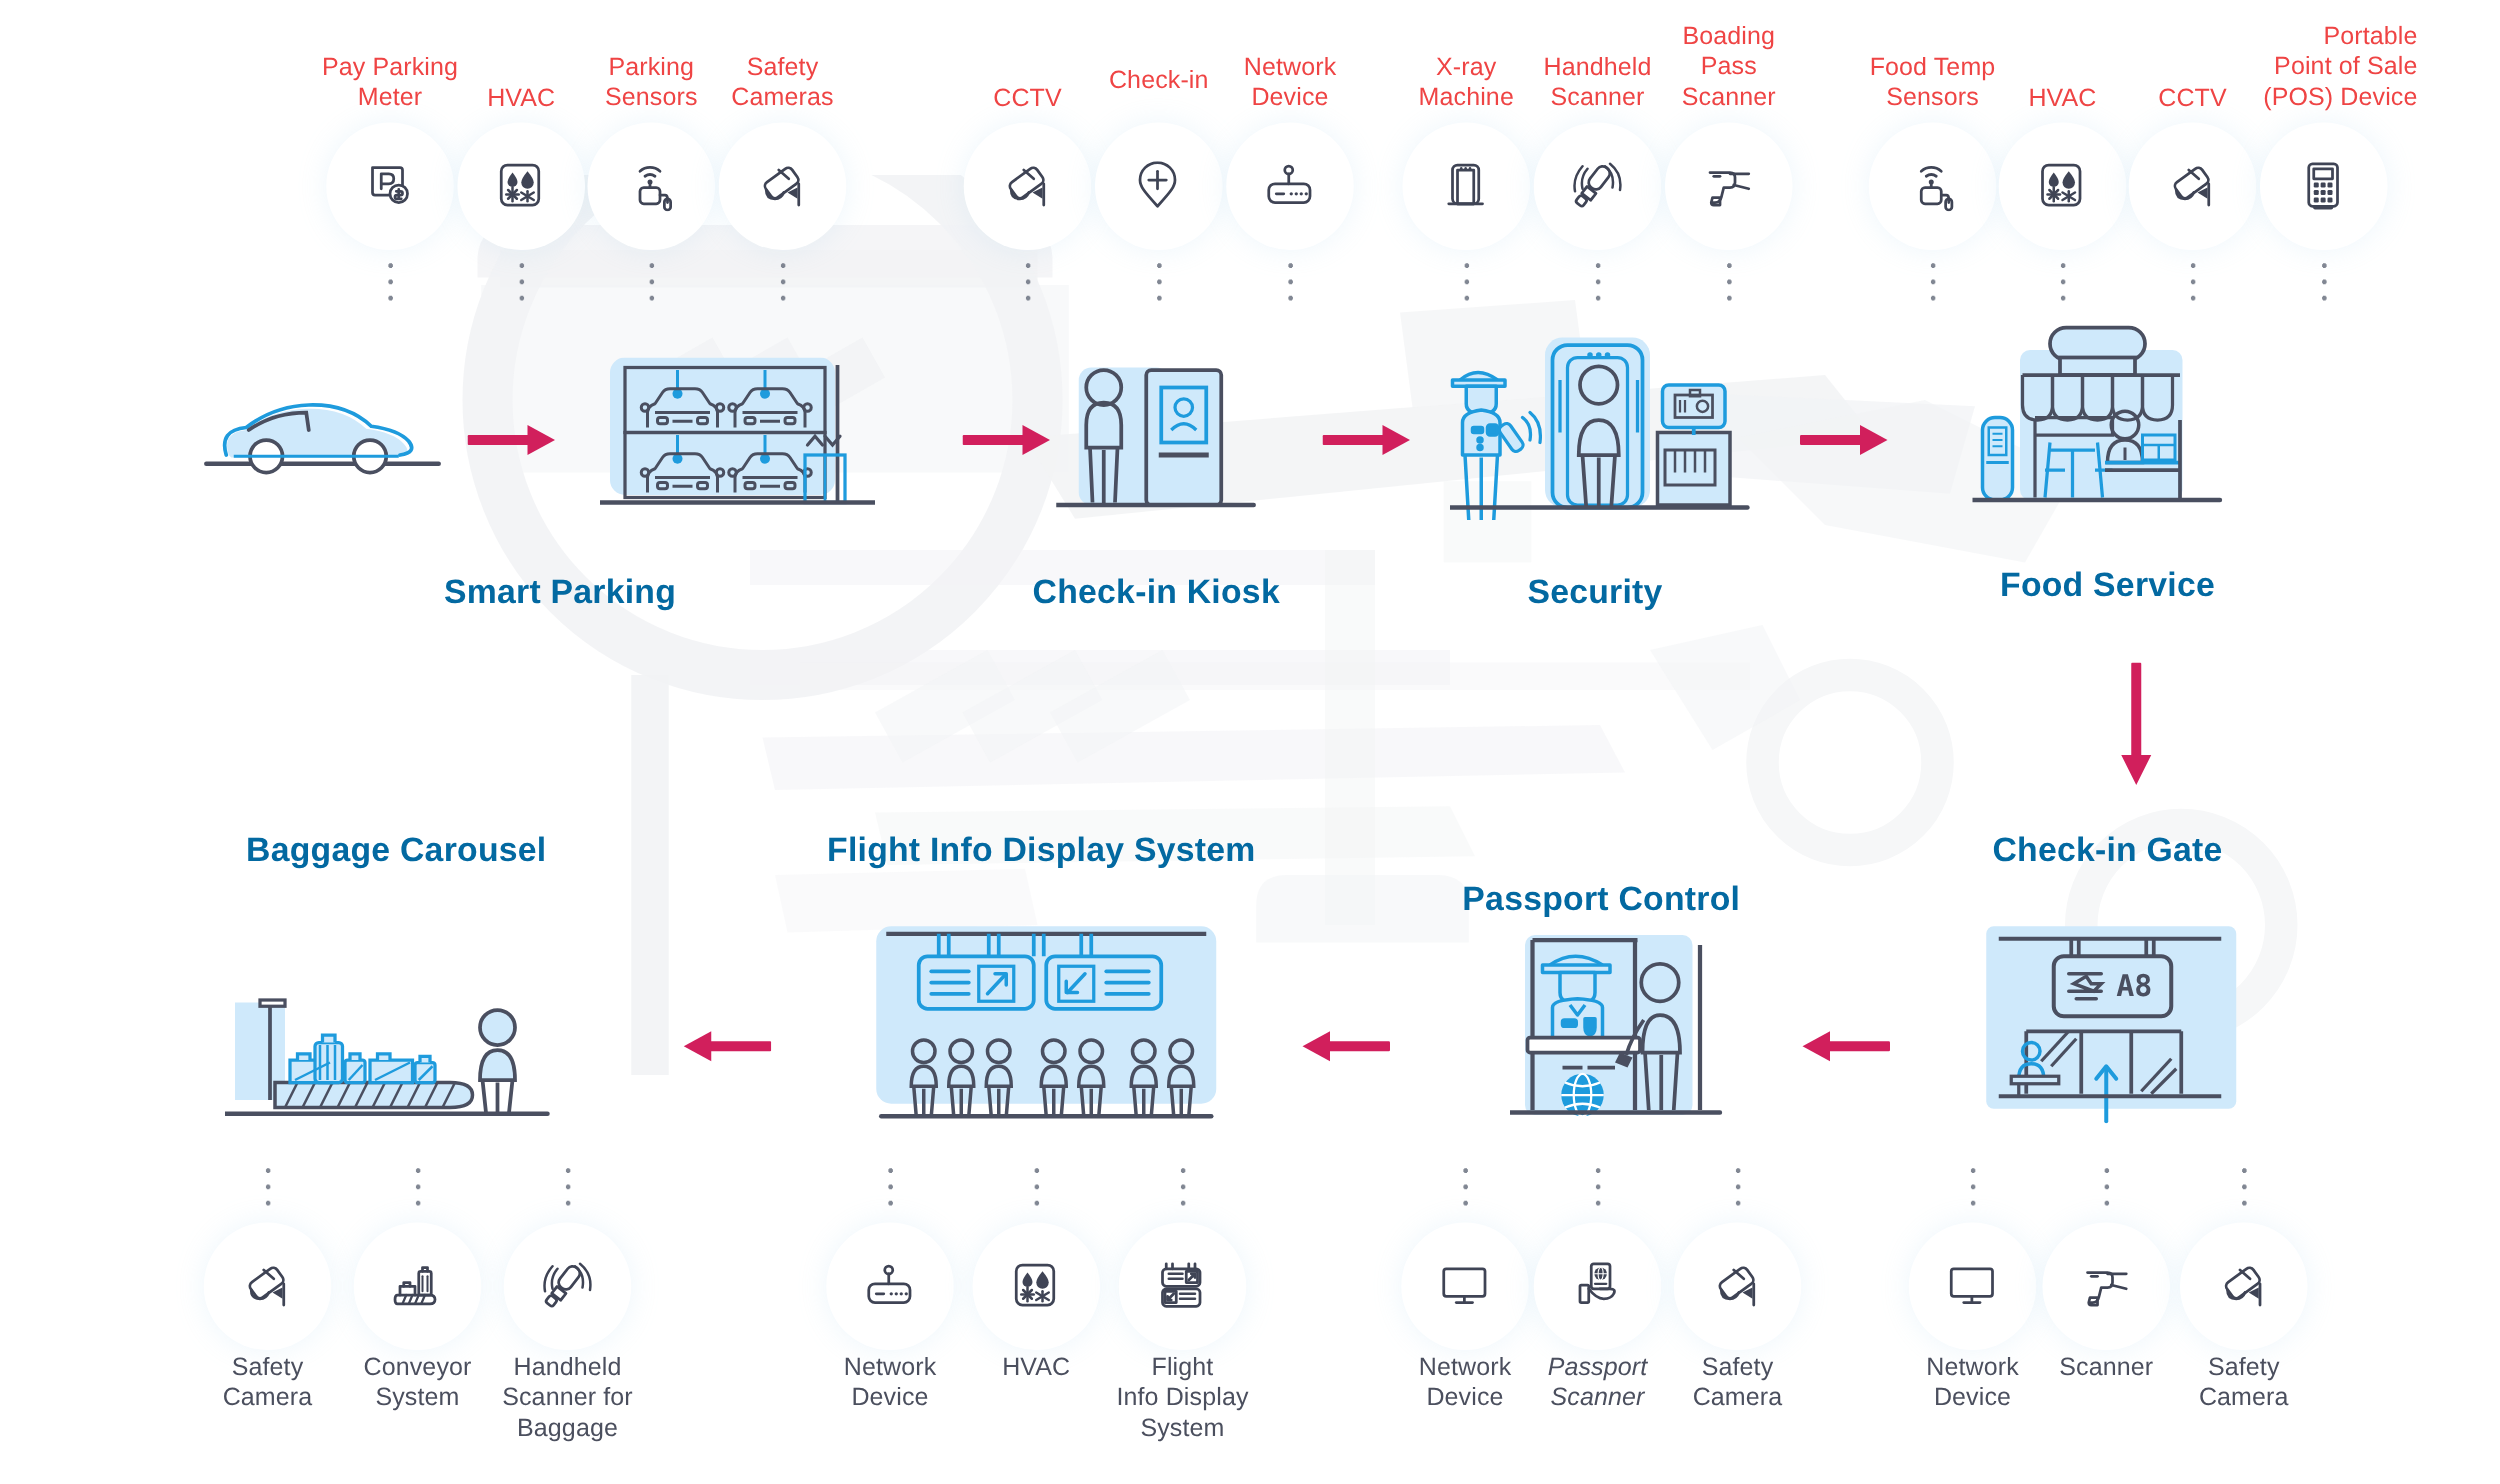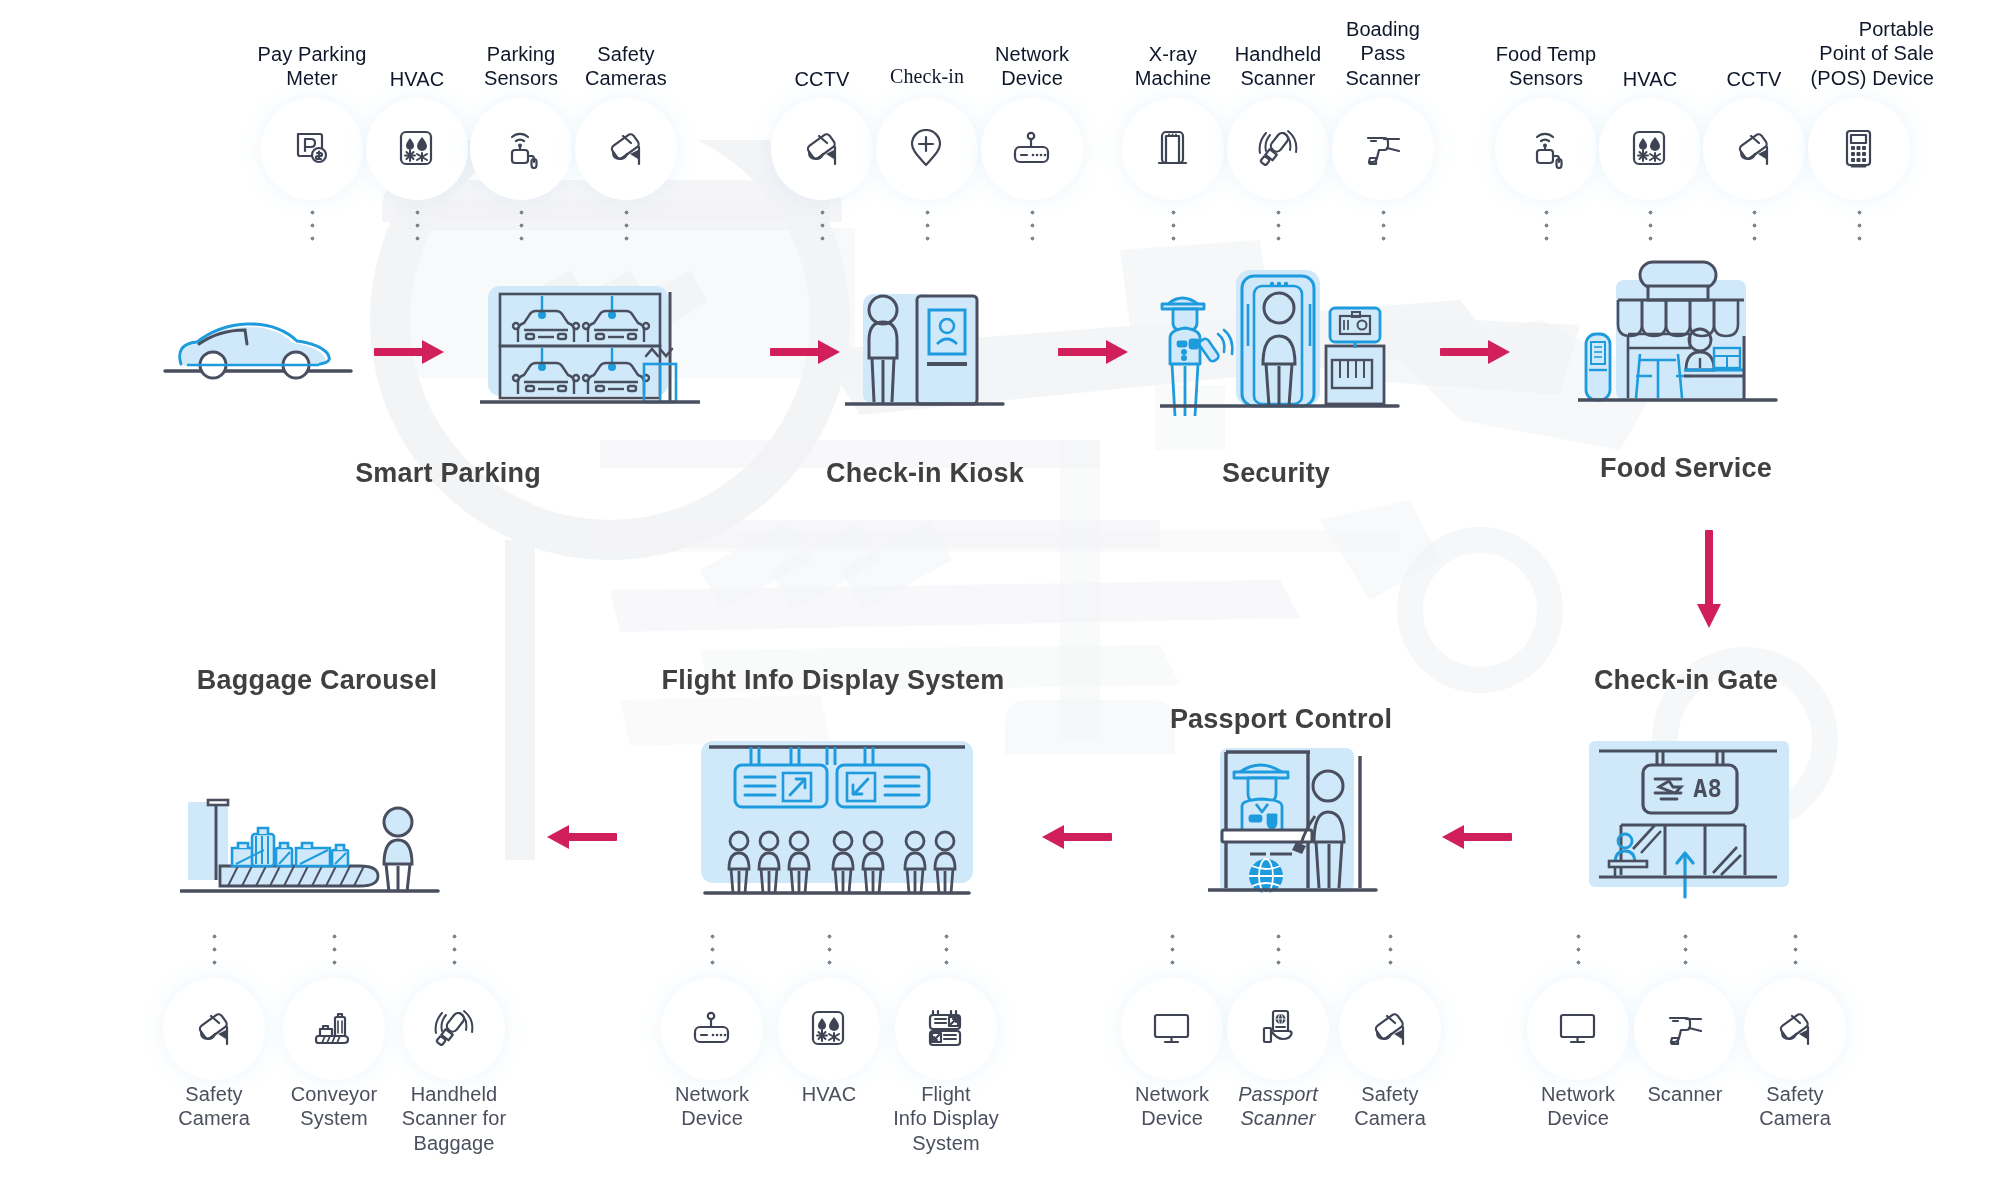--- a/index.html
+++ b/index.html
@@ -19,38 +19,38 @@
   
   .node{
     position:absolute;width:74px;height:74px;border-radius:50%;
     background:#ffffff;
     box-shadow:0 0 0 14px #ffffff, 0 0 26px 10px rgba(173,213,240,.30);
     display:flex;align-items:center;justify-content:center;
   }
   .node svg{display:block;}
   .nlabel{
     position:absolute;width:150px;text-align:center;
-    font-size:20px;line-height:1.22;color:#0f172a;
+    font-size:20px;line-height:1.22;color:#ef4444;
     letter-spacing:.1px;
   }
   .nlabel.bottom{color:#4b4f5e;}
 
   
   .dots{
     position:absolute;width:5px;height:38px;
     background-image:radial-gradient(circle, #6b7280 1.9px, transparent 2.1px);
     background-size:5px 13px;background-repeat:repeat-y;
     opacity:.85;
   }
 
   
   .sect-title{
     position:absolute;text-align:center;
     font-weight:bold;font-size:27px;letter-spacing:.2px;
-    color:#404040;white-space:nowrap;
+    color:#0369a1;white-space:nowrap;
   }
 
   
   .arrow{position:absolute;}
 
   
   .scene{position:absolute;}
   .scene svg{display:block;}
 </style>
 </head>
@@ -135,21 +135,21 @@
       <div class="dots" style="left: 624px; top: 206px;"></div>
       <div class="nlabel" style="left: 747px; top: 67px;">
         <div>CCTV</div>
       </div>
       <div class="node" style="left: 785px; top: 112px;">
         <svg width="40" height="40" viewBox="0 0 40 40">
           <use href="#ico-cctv-camera-icon"></use>
         </svg>
       </div>
       <div class="dots" style="left: 820px; top: 206px;"></div>
-      <div class="nlabel" style="left: 852px; top: 64px; font-family: Liberation Serif, serif;">
+      <div class="nlabel" style="left: 852px; top: 52px;">
         <div>Check-in</div>
       </div>
       <div class="node" style="left: 890px; top: 112px;">
         <svg width="40" height="40" viewBox="0 0 40 40">
           <use href="#ico-location-pin-plus-icon"></use>
         </svg>
       </div>
       <div class="dots" style="left: 925px; top: 206px;"></div>
       <div class="nlabel" style="left: 957px; top: 42px;">
         <div>Network</div>

